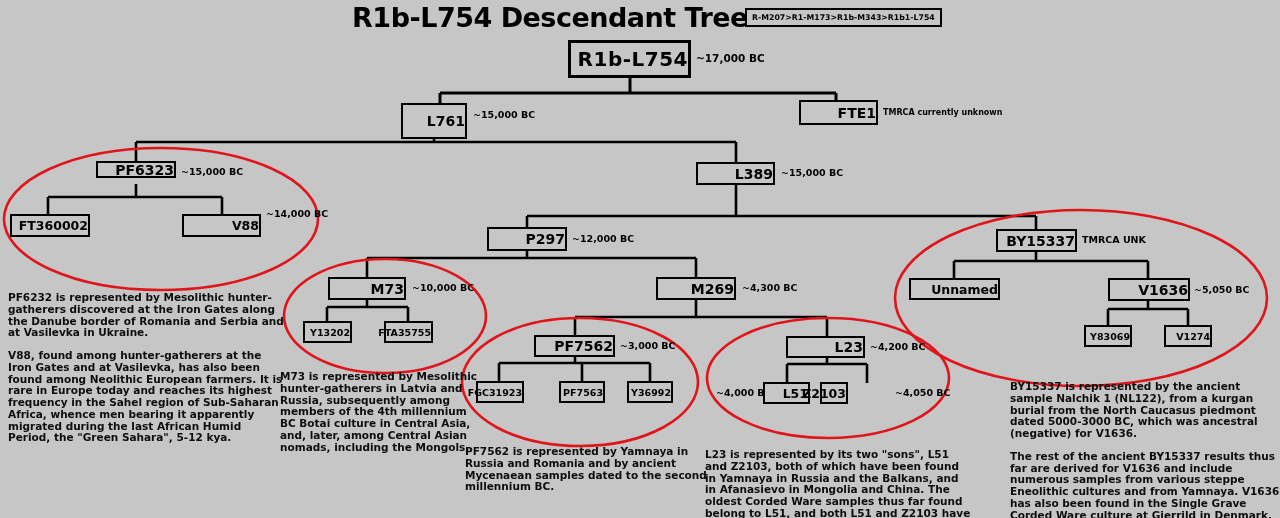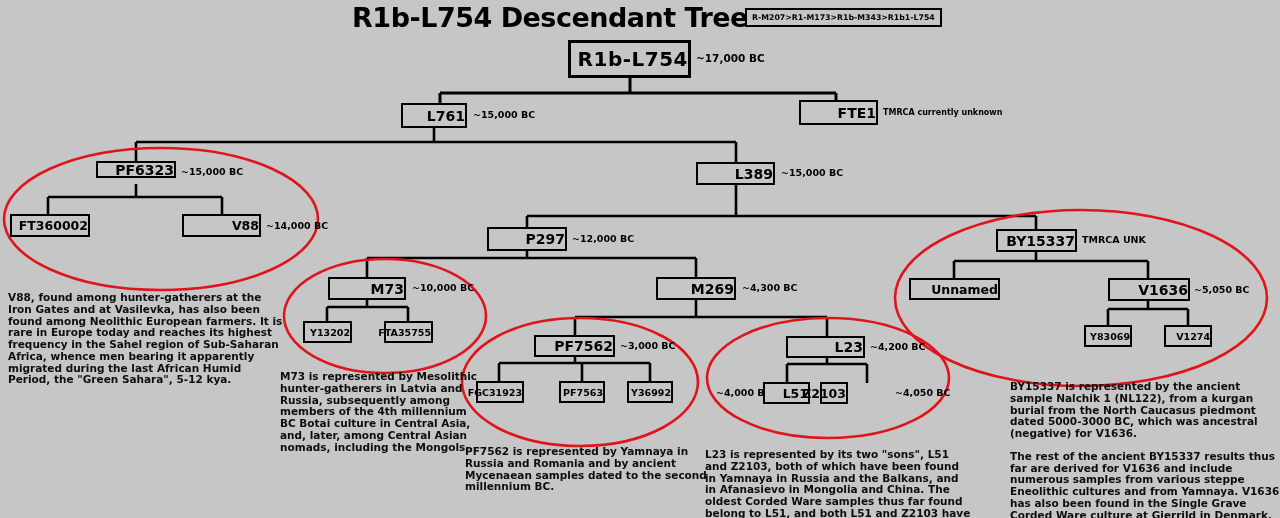--- a/index.html
+++ b/index.html
@@ -66,21 +66,21 @@
 </svg>
 
 <div class="title">R1b-L754 Descendant Tree</div>
 <div class="badge">R-M207&gt;R1-M173&gt;R1b-M343&gt;R1b1-L754</div>
 
 <div class="node node-xl" style="left:568px;top:40px;width:123px;height:38px">
     <span>R1b-L754</span>
   </div>
 <span class="date date-lg" style="left:696px;top:52px">~17,000 BC</span>
 
-<div class="node node-lg" style="left:401px;top:103px;width:66px;height:25px">
+<div class="node node-lg" style="left:401px;top:103px;width:66px;height:36px">
     <span>L761</span>
   </div>
 <span class="date" style="left:473px;top:109px">~15,000 BC</span>
 
 <div class="node node-lg" style="left:799px;top:100px;width:79px;height:25px">
     <span>FTE1</span>
   </div>
 <span class="date date-xs" style="left:883px;top:108px">TMRCA currently unknown</span>
 
 <div class="node node-lg" style="left:96px;top:161px;width:80px;height:17px">
@@ -88,21 +88,21 @@
   </div>
 <span class="date" style="left:181px;top:166px">~15,000 BC</span>
 
 <div class="node node-md" style="left:10px;top:214px;width:80px;height:23px">
     <span>FT360002</span>
   </div>
 
 <div class="node node-md" style="left:182px;top:214px;width:79px;height:23px">
     <span>V88</span>
   </div>
-<span class="date" style="left:266px;top:220px">~14,000 BC</span>
+<span class="date" style="left:266px;top:208px">~14,000 BC</span>
 
 <div class="node node-lg" style="left:696px;top:162px;width:79px;height:23px">
     <span>L389</span>
   </div>
 <span class="date" style="left:781px;top:167px">~15,000 BC</span>
 
 <div class="node node-lg" style="left:487px;top:227px;width:80px;height:24px">
     <span>P297</span>
   </div>
 <span class="date" style="left:572px;top:233px">~12,000 BC</span>
@@ -173,20 +173,21 @@
 
 <div class="node node-sm" style="left:1084px;top:325px;width:48px;height:22px">
     <span>Y83069</span>
   </div>
 
 <div class="node node-sm" style="left:1164px;top:325px;width:48px;height:22px">
     <span>V1274</span>
   </div>
 
 <div class="note" style="left:8px;top:292px;width:278px">
+  <p>PF6232 is represented by Mesolithic hunter-gatherers discovered at the Iron Gates along the Danube border of Romania and Serbia and at Vasilevka in Ukraine.</p>
   <p>V88, found among hunter-gatherers at the Iron Gates and at Vasilevka, has also been found among Neolithic European farmers. It is rare in Europe today and reaches its highest frequency in the Sahel region of Sub-Saharan Africa, whence men bearing it apparently migrated during the last African Humid Period, the "Green Sahara", 5-12 kya.</p>
 </div>
 
 <div class="note" style="left:280px;top:371px;width:200px">
   <p>M73 is represented by Mesolithic hunter-gatherers in Latvia and Russia, subsequently among members of the 4th millennium BC Botai culture in Central Asia, and, later, among Central Asian nomads, including the Mongols.</p>
 </div>
 
 <div class="note" style="left:465px;top:446px;width:248px">
   <p>PF7562 is represented by Yamnaya in Russia and Romania and by ancient Mycenaean samples dated to the second millennium BC.</p>
 </div>

